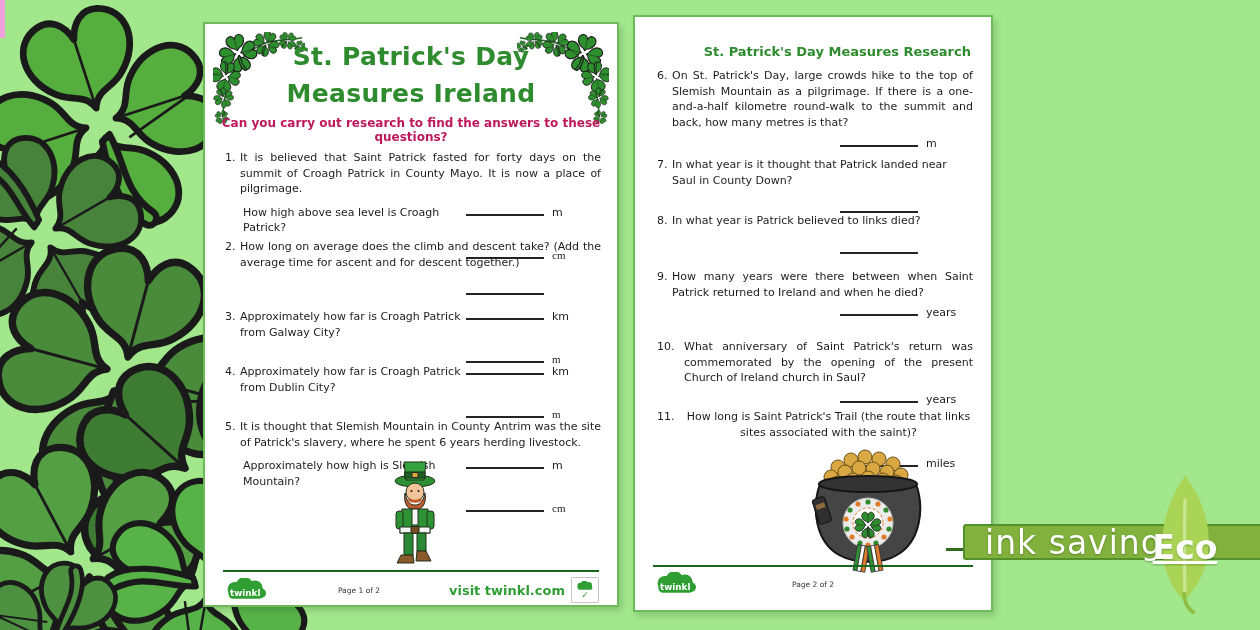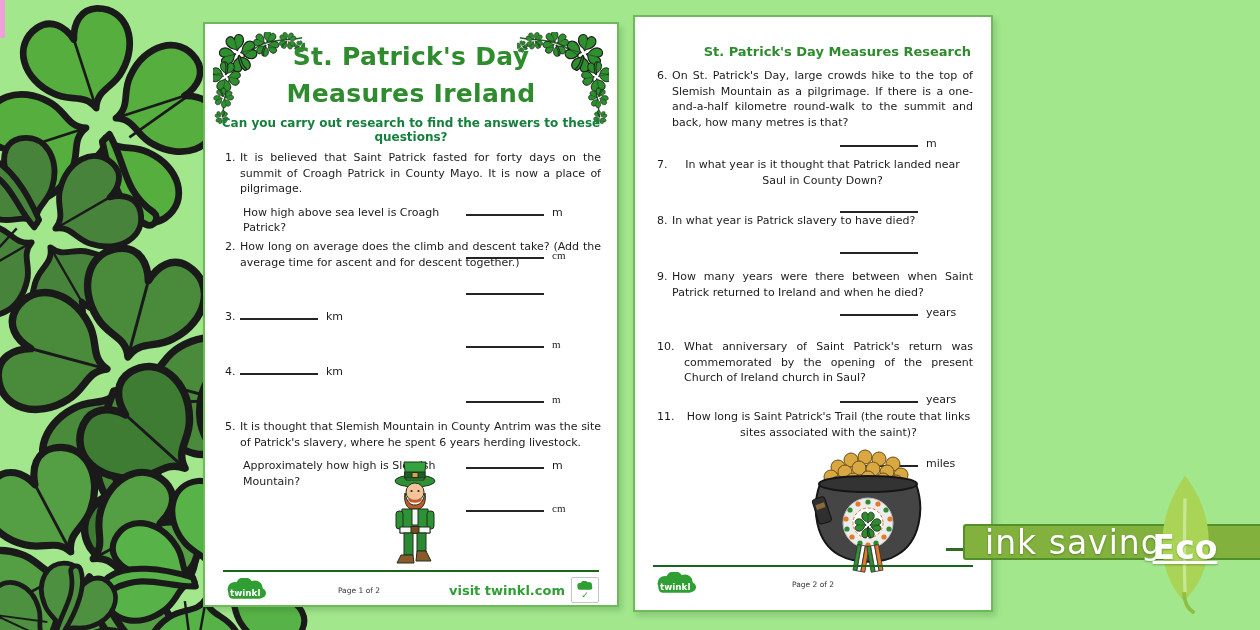--- a/index.html
+++ b/index.html
@@ -22,21 +22,21 @@
   .page1{left:203px;top:22px;width:416px;height:585px;}
   .page2{left:633px;top:15px;width:360px;height:597px;}
 
   .corner{position:absolute;top:8px;width:92px;height:92px;}
   .corner-l{left:8px;}
   .corner-r{right:8px;transform:scaleX(-1);}
 
   .title{position:absolute;top:14px;left:0;right:0;text-align:center;
     color:#2e8b2e;font-size:25px;font-weight:bold;line-height:37px;letter-spacing:.3px;}
   .subtitle{position:absolute;top:92px;left:0;right:0;text-align:center;
-    font-size:12px;font-weight:bold;color:#15803d;}
+    font-size:12px;font-weight:bold;color:#be185d;}
 
   .hdr2{position:absolute;top:27px;right:20px;font-size:13px;font-weight:bold;color:#2e8b2e;}
 
   
   .q{position:absolute;left:20px;right:16px;font-size:11px;line-height:15.5px;color:#1c1c1c;}
   .page2 .q{left:22px;right:18px;}
   .q-main{display:flex;align-items:baseline;}
   .q-num{width:15px;flex:none;}
   .q-num-wide{width:27px;flex:none;}
   .q-body{flex:1;text-align:justify;}
@@ -182,32 +182,34 @@
       </div>
       <div class="ans-row pad1 mt12">
         <span class="ans-line"></span>
         <span class="ans-unit"></span>
       </div>
     </div>
 
     <div class="q" style="top:283px">
       <div class="q-main pad1">
         <span class="q-num">3.</span>
+        <span class="q-body" style="text-align:left">Approximately how far is Croagh Patrick from Galway City?</span>
         <span class="ans-line"></span>
         <span class="ans-unit">km</span>
       </div>
       <div class="ans-row pad1 mt8">
         <span class="ans-line"></span>
         <span class="ans-unit">m</span>
       </div>
     </div>
 
     <div class="q" style="top:338px">
       <div class="q-main pad1">
         <span class="q-num">4.</span>
+        <span class="q-body" style="text-align:left">Approximately how far is Croagh Patrick from Dublin City?</span>
         <span class="ans-line"></span>
         <span class="ans-unit">km</span>
       </div>
       <div class="ans-row pad1 mt8">
         <span class="ans-line"></span>
         <span class="ans-unit">m</span>
       </div>
     </div>
 
     <div class="q" style="top:395px">
@@ -292,32 +294,32 @@
       </div>
       <div class="ans-row pad2 mt4">
         <span class="ans-line"></span>
         <span class="ans-unit">m</span>
       </div>
     </div>
 
     <div class="q" style="top:140px">
       <div class="q-main">
         <span class="q-num">7.</span>
-        <span class="q-body" style="text-align:center">In what year is it thought that Patrick landed near Saul in County Down?</span>
+        <span class="q-body" style="text-align:left">In what year is it thought that Patrick landed near Saul in County Down?</span>
       </div>
       <div class="ans-row pad2 mt12">
         <span class="ans-line"></span>
         <span class="ans-unit"></span>
       </div>
     </div>
 
     <div class="q" style="top:196px">
       <div class="q-main">
         <span class="q-num">8.</span>
-        <span class="q-body" style="text-align:left">In what year is Patrick slavery to have died?</span>
+        <span class="q-body" style="text-align:left">In what year is Patrick believed to links died?</span>
       </div>
       <div class="ans-row pad2 mt12">
         <span class="ans-line"></span>
         <span class="ans-unit"></span>
       </div>
     </div>
 
     <div class="q" style="top:252px">
       <div class="q-main">
         <span class="q-num">9.</span>

